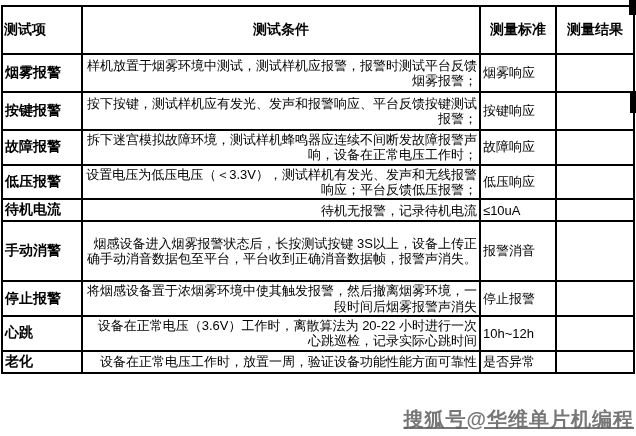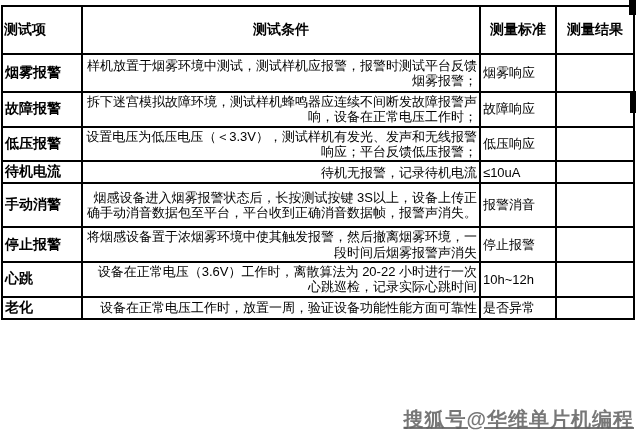--- a/index.html
+++ b/index.html
@@ -40,21 +40,21 @@
     font-size:13px;line-height:1.18;text-align:right;
     padding-left:2px;padding-right:1px;
   }
   td.std{
     font-size:13px;text-align:left;padding-left:5px;white-space:nowrap;
   }
   td.res{}
   tr.h2line{height:38px;}
   tr.h2lineB{height:34px;margin-top:12px;}
   tr.h1line{height:20px;margin-left:32px;}
-  tr.h3line{height:44px;}
+  tr.h3line{height:60px;}
   tr.h2lineC{height:17px;}
   .watermark{
     position:absolute;right:2px;bottom:3px;
     font-size:20px;font-weight:bold;letter-spacing:1px;
     color:rgba(95,95,95,0.85);
     text-shadow:1px 1px 0 rgba(255,255,255,0.9), -1px -1px 0 rgba(255,255,255,0.55);
     white-space:nowrap;
     pointer-events:none;
     text-decoration:underline;
   }
@@ -82,20 +82,26 @@
         <th>测试条件</th>
         <th>测量标准</th>
         <th>测量结果</th>
       </tr>
     </thead>
     <tbody>
       <tr class="h2line">
         <td class="item">烟雾报警</td>
         <td class="cond">样机放置于烟雾环境中测试，测试样机应报警，报警时测试平台反馈烟雾报警；</td>
         <td class="std">烟雾响应</td>
+        <td class="res"></td>
+      </tr>
+      <tr class="h2line">
+        <td class="item">按键报警</td>
+        <td class="cond">按下按键，测试样机应有发光、发声和报警响应、平台反馈按键测试报警；</td>
+        <td class="std">按键响应</td>
         <td class="res"></td>
       </tr>
       <tr class="h2lineB">
         <td class="item">故障报警</td>
         <td class="cond">拆下迷宫模拟故障环境，测试样机蜂鸣器应连续不间断发故障报警声响，设备在正常电压工作时；</td>
         <td class="std">故障响应</td>
         <td class="res"></td>
       </tr>
       <tr class="h2lineB">
         <td class="item">低压报警</td>

